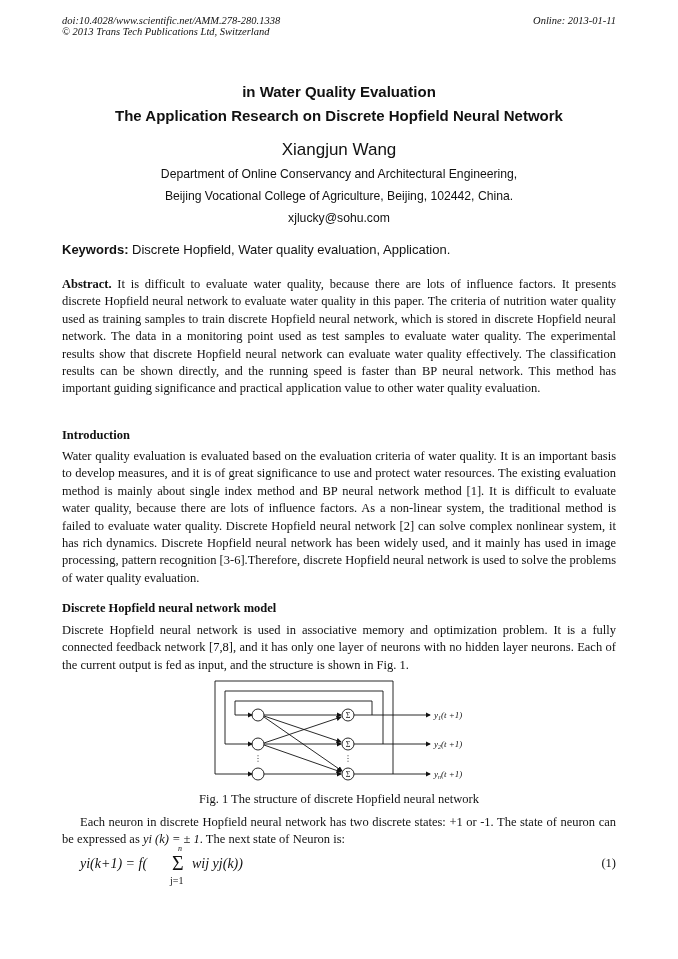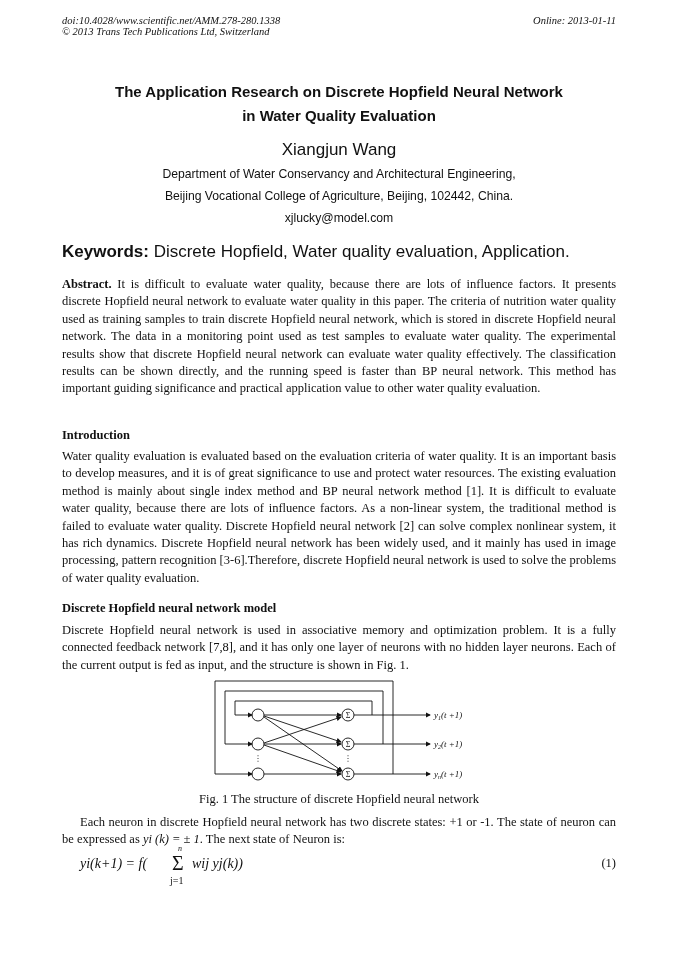--- a/index.html
+++ b/index.html
@@ -4,50 +4,50 @@
 <style>
   html, body { margin:0; padding:0; background:#ffffff; }
   body { width:678px; height:959px; position:relative; overflow:hidden; color:#111; }
   .serif { font-family: "Liberation Serif", "DejaVu Serif", serif; }
   .sans { font-family: "Liberation Sans", "DejaVu Sans", sans-serif; }
   .header { position:absolute; left:62px; top:15px; width:554px; font-style:italic; font-size:10.5px; line-height:11.3px; }
   .header .online { position:absolute; right:0; top:0; }
   .title { position:absolute; left:62px; width:554px; top:80px; text-align:center; font-weight:bold; font-size:15px; line-height:24px; }
   .author { position:absolute; left:62px; width:554px; top:140px; text-align:center; font-size:17px; }
   .affil { position:absolute; left:62px; width:554px; top:163px; text-align:center; font-size:12.2px; line-height:22px; }
-  .keywords { position:absolute; left:62px; top:242px; width:554px; font-size:17px; }
+  .keywords { position:absolute; left:62px; top:242px; width:554px; font-size:13px; }
   .keywords b { font-weight:bold; }
   .block { position:absolute; left:62px; width:554px; font-size:12.5px; line-height:17.4px; text-align:justify; }
   .heading { position:absolute; left:62px; font-weight:bold; font-size:12.5px; }
   .figure { position:absolute; left:200px; top:676px; width:280px; height:115px; }
   .caption { position:absolute; left:62px; width:554px; top:792px; text-align:center; font-size:12.5px; }
   .eq { position:absolute; left:80px; top:850px; width:536px; height:32px; font-size:14px; }
   .eq .num { position:absolute; right:0; top:6px; font-size:12.5px; }
   .indent { text-indent:18px; }
   i { font-style:italic; }
 </style>
 </head>
 <body>
 
 <div class="header serif">
   <div>doi:10.4028/www.scientific.net/AMM.278-280.1338</div>
   <div>© 2013 Trans Tech Publications Ltd, Switzerland</div>
   <div class="online">Online: 2013-01-11</div>
 </div>
 
 <div class="title sans">
+  <div>in Water Quality Evaluation</div>
   <div>The Application Research on Discrete Hopfield Neural Network</div>
-  <div>in Water Quality Evaluation</div>
 </div>
 
 <div class="author sans">Xiangjun Wang</div>
 <div class="affil sans">
-  <div>Department of Water Conservancy and Architectural Engineering,</div>
+  <div>Department of Online Conservancy and Architectural Engineering,</div>
   <div>Beijing Vocational College of Agriculture, Beijing, 102442, China.</div>
-  <div>xjlucky@model.com</div>
+  <div>xjlucky@sohu.com</div>
 </div>
 
 <div class="keywords sans"><b>Keywords:</b><span> Discrete Hopfield, Water quality evaluation, Application.</span></div>
 
 <div class="block serif" style="top:276px;"><b>Abstract.</b><span> It is difficult to evaluate water quality, because there are lots of influence factors. It presents discrete Hopfield neural network to evaluate water quality in this paper. The criteria of nutrition water quality used as training samples to train discrete Hopfield neural network, which is stored in discrete Hopfield neural network. The data in a monitoring point used as test samples to evaluate water quality. The experimental results show that discrete Hopfield neural network can evaluate water quality effectively. The classification results can be shown directly, and the running speed is faster than BP neural network. This method has important guiding significance and practical application value to other water quality evaluation.</span></div>
 
 <div class="heading serif" style="top:428px;">Introduction</div>
 <div class="block serif" style="top:448px;">Water quality evaluation is evaluated based on the evaluation criteria of water quality. It is an important basis to develop measures, and it is of great significance to use and protect water resources. The existing evaluation method is mainly about single index method and BP neural network method [1]. It is difficult to evaluate water quality, because there are lots of influence factors. As a non-linear system, the traditional method is failed to evaluate water quality. Discrete Hopfield neural network [2] can solve complex nonlinear system, it has rich dynamics. Discrete Hopfield neural network has been widely used, and it mainly has used in image processing, pattern recognition [3-6].Therefore, discrete Hopfield neural network is used to solve the problems of water quality evaluation.</div>
 
 <div class="heading serif" style="top:601px;">Discrete Hopfield neural network model</div>

